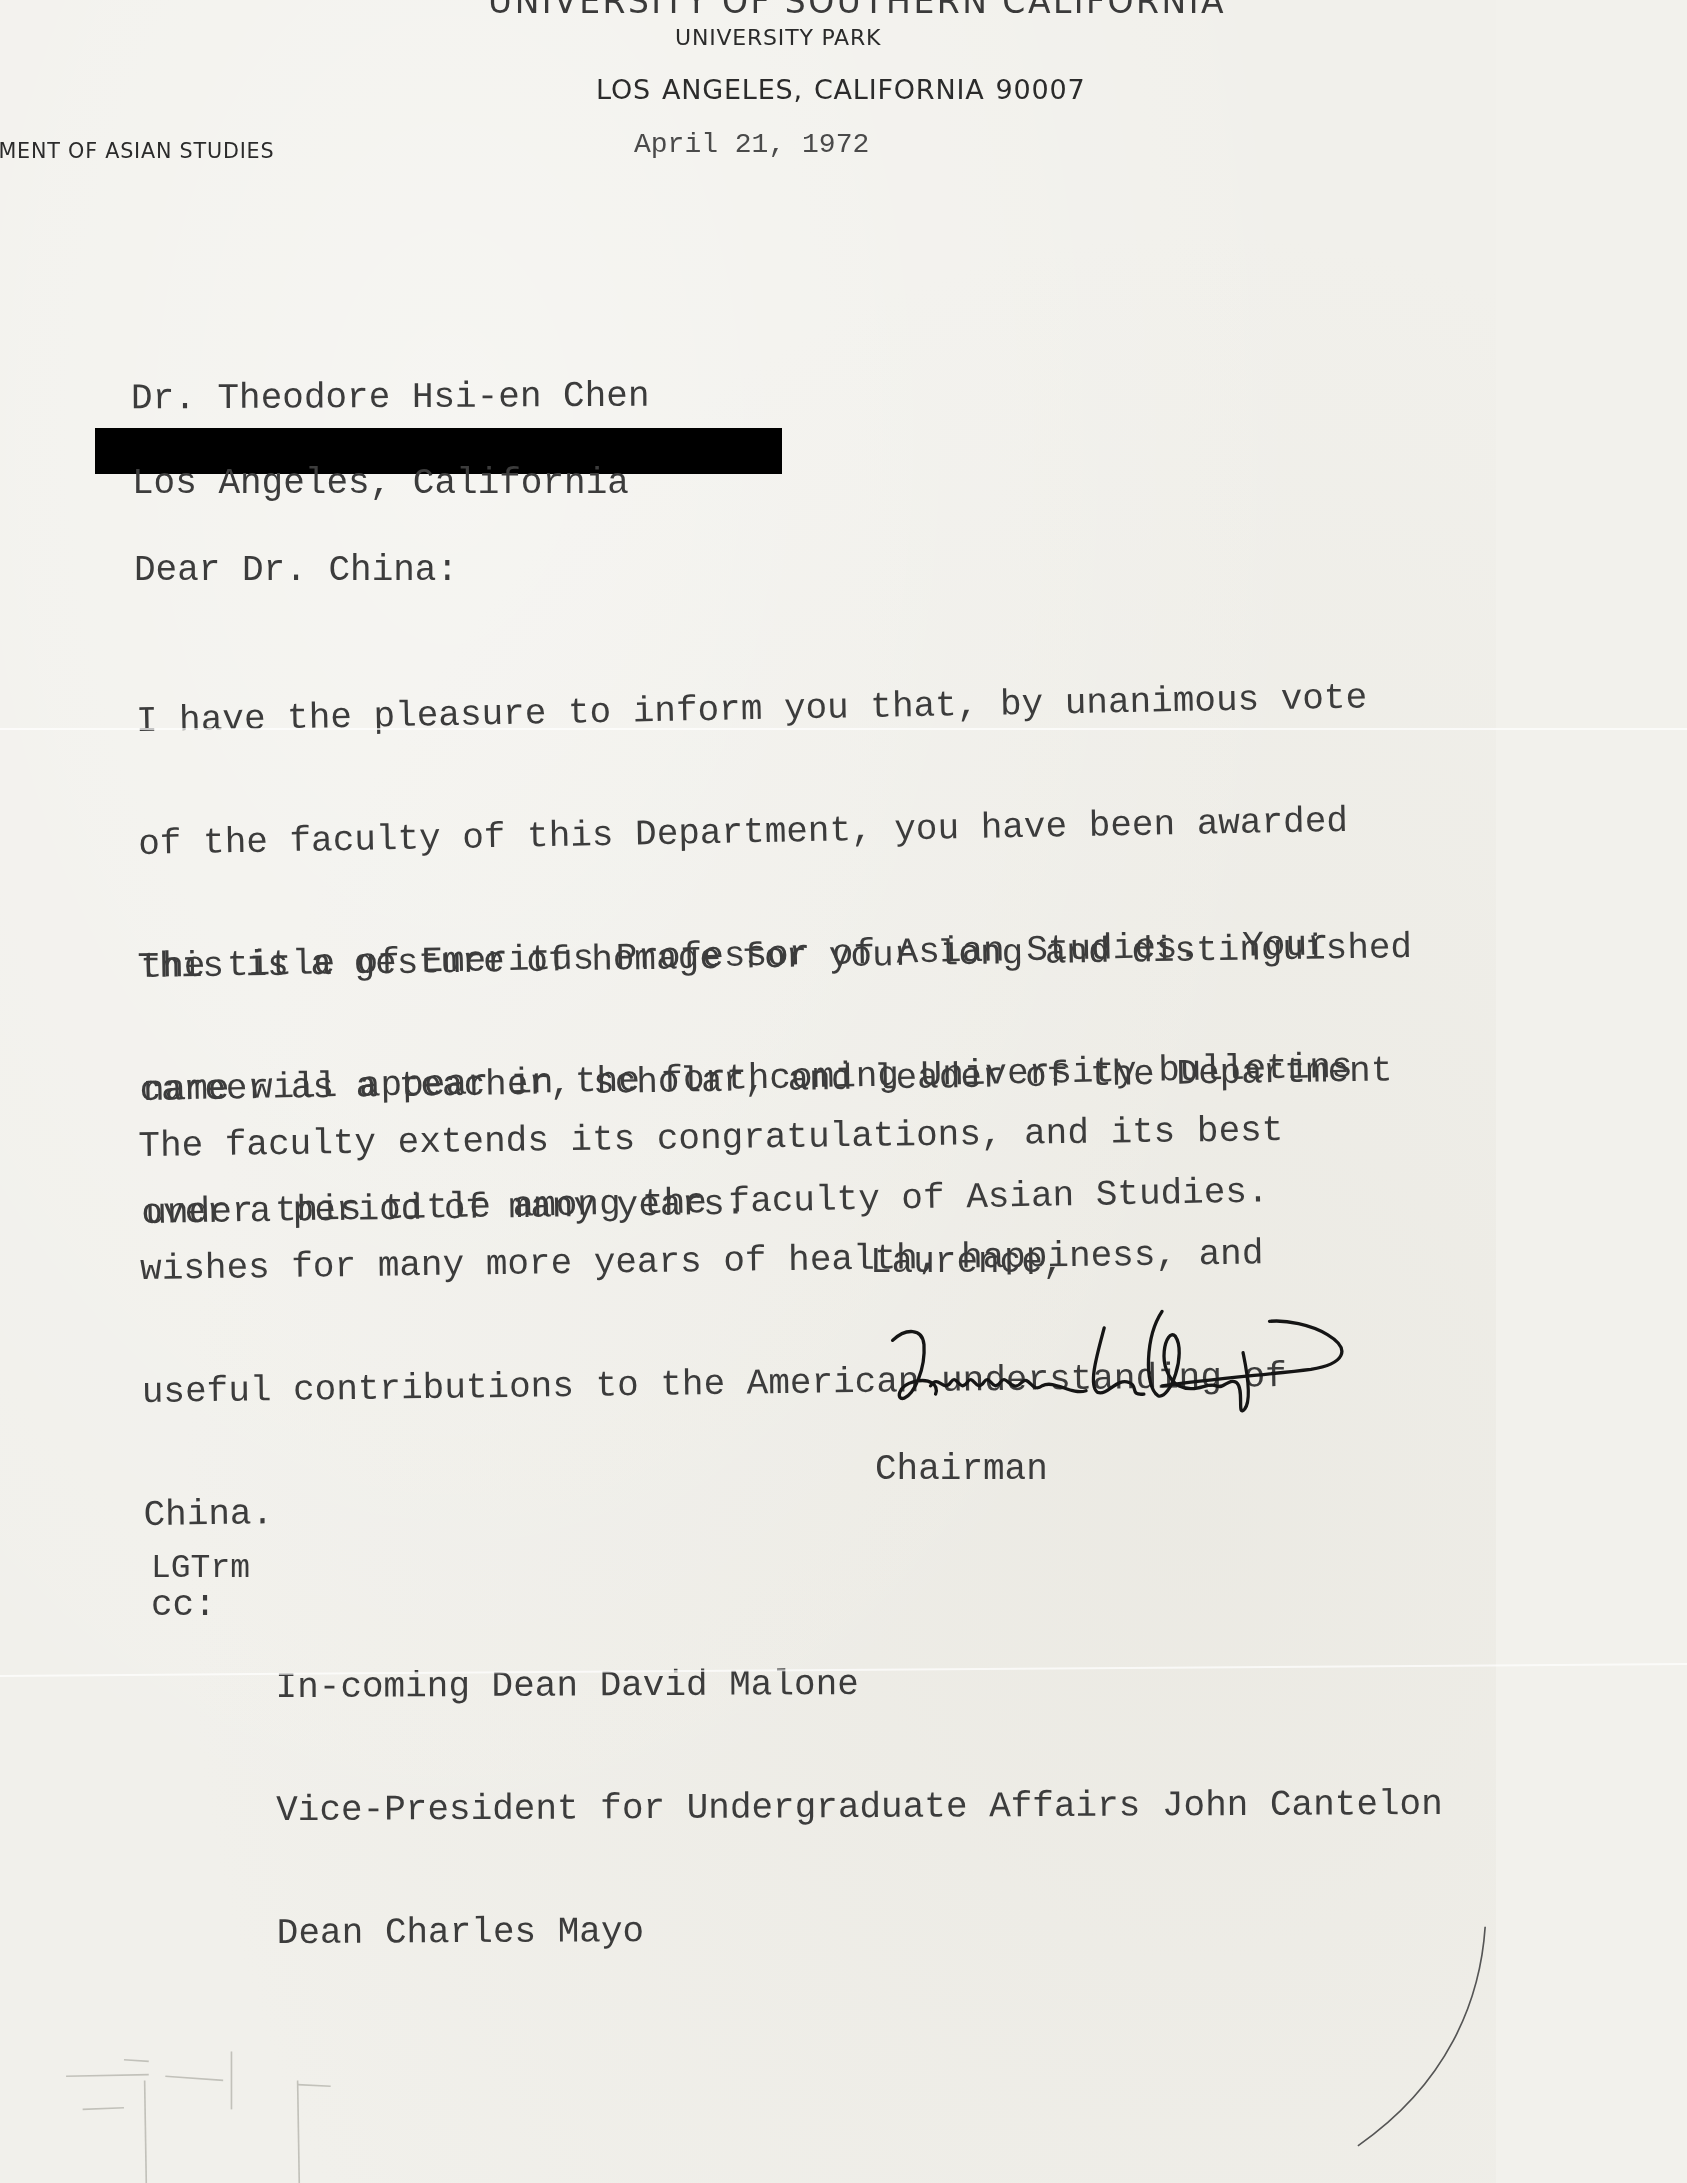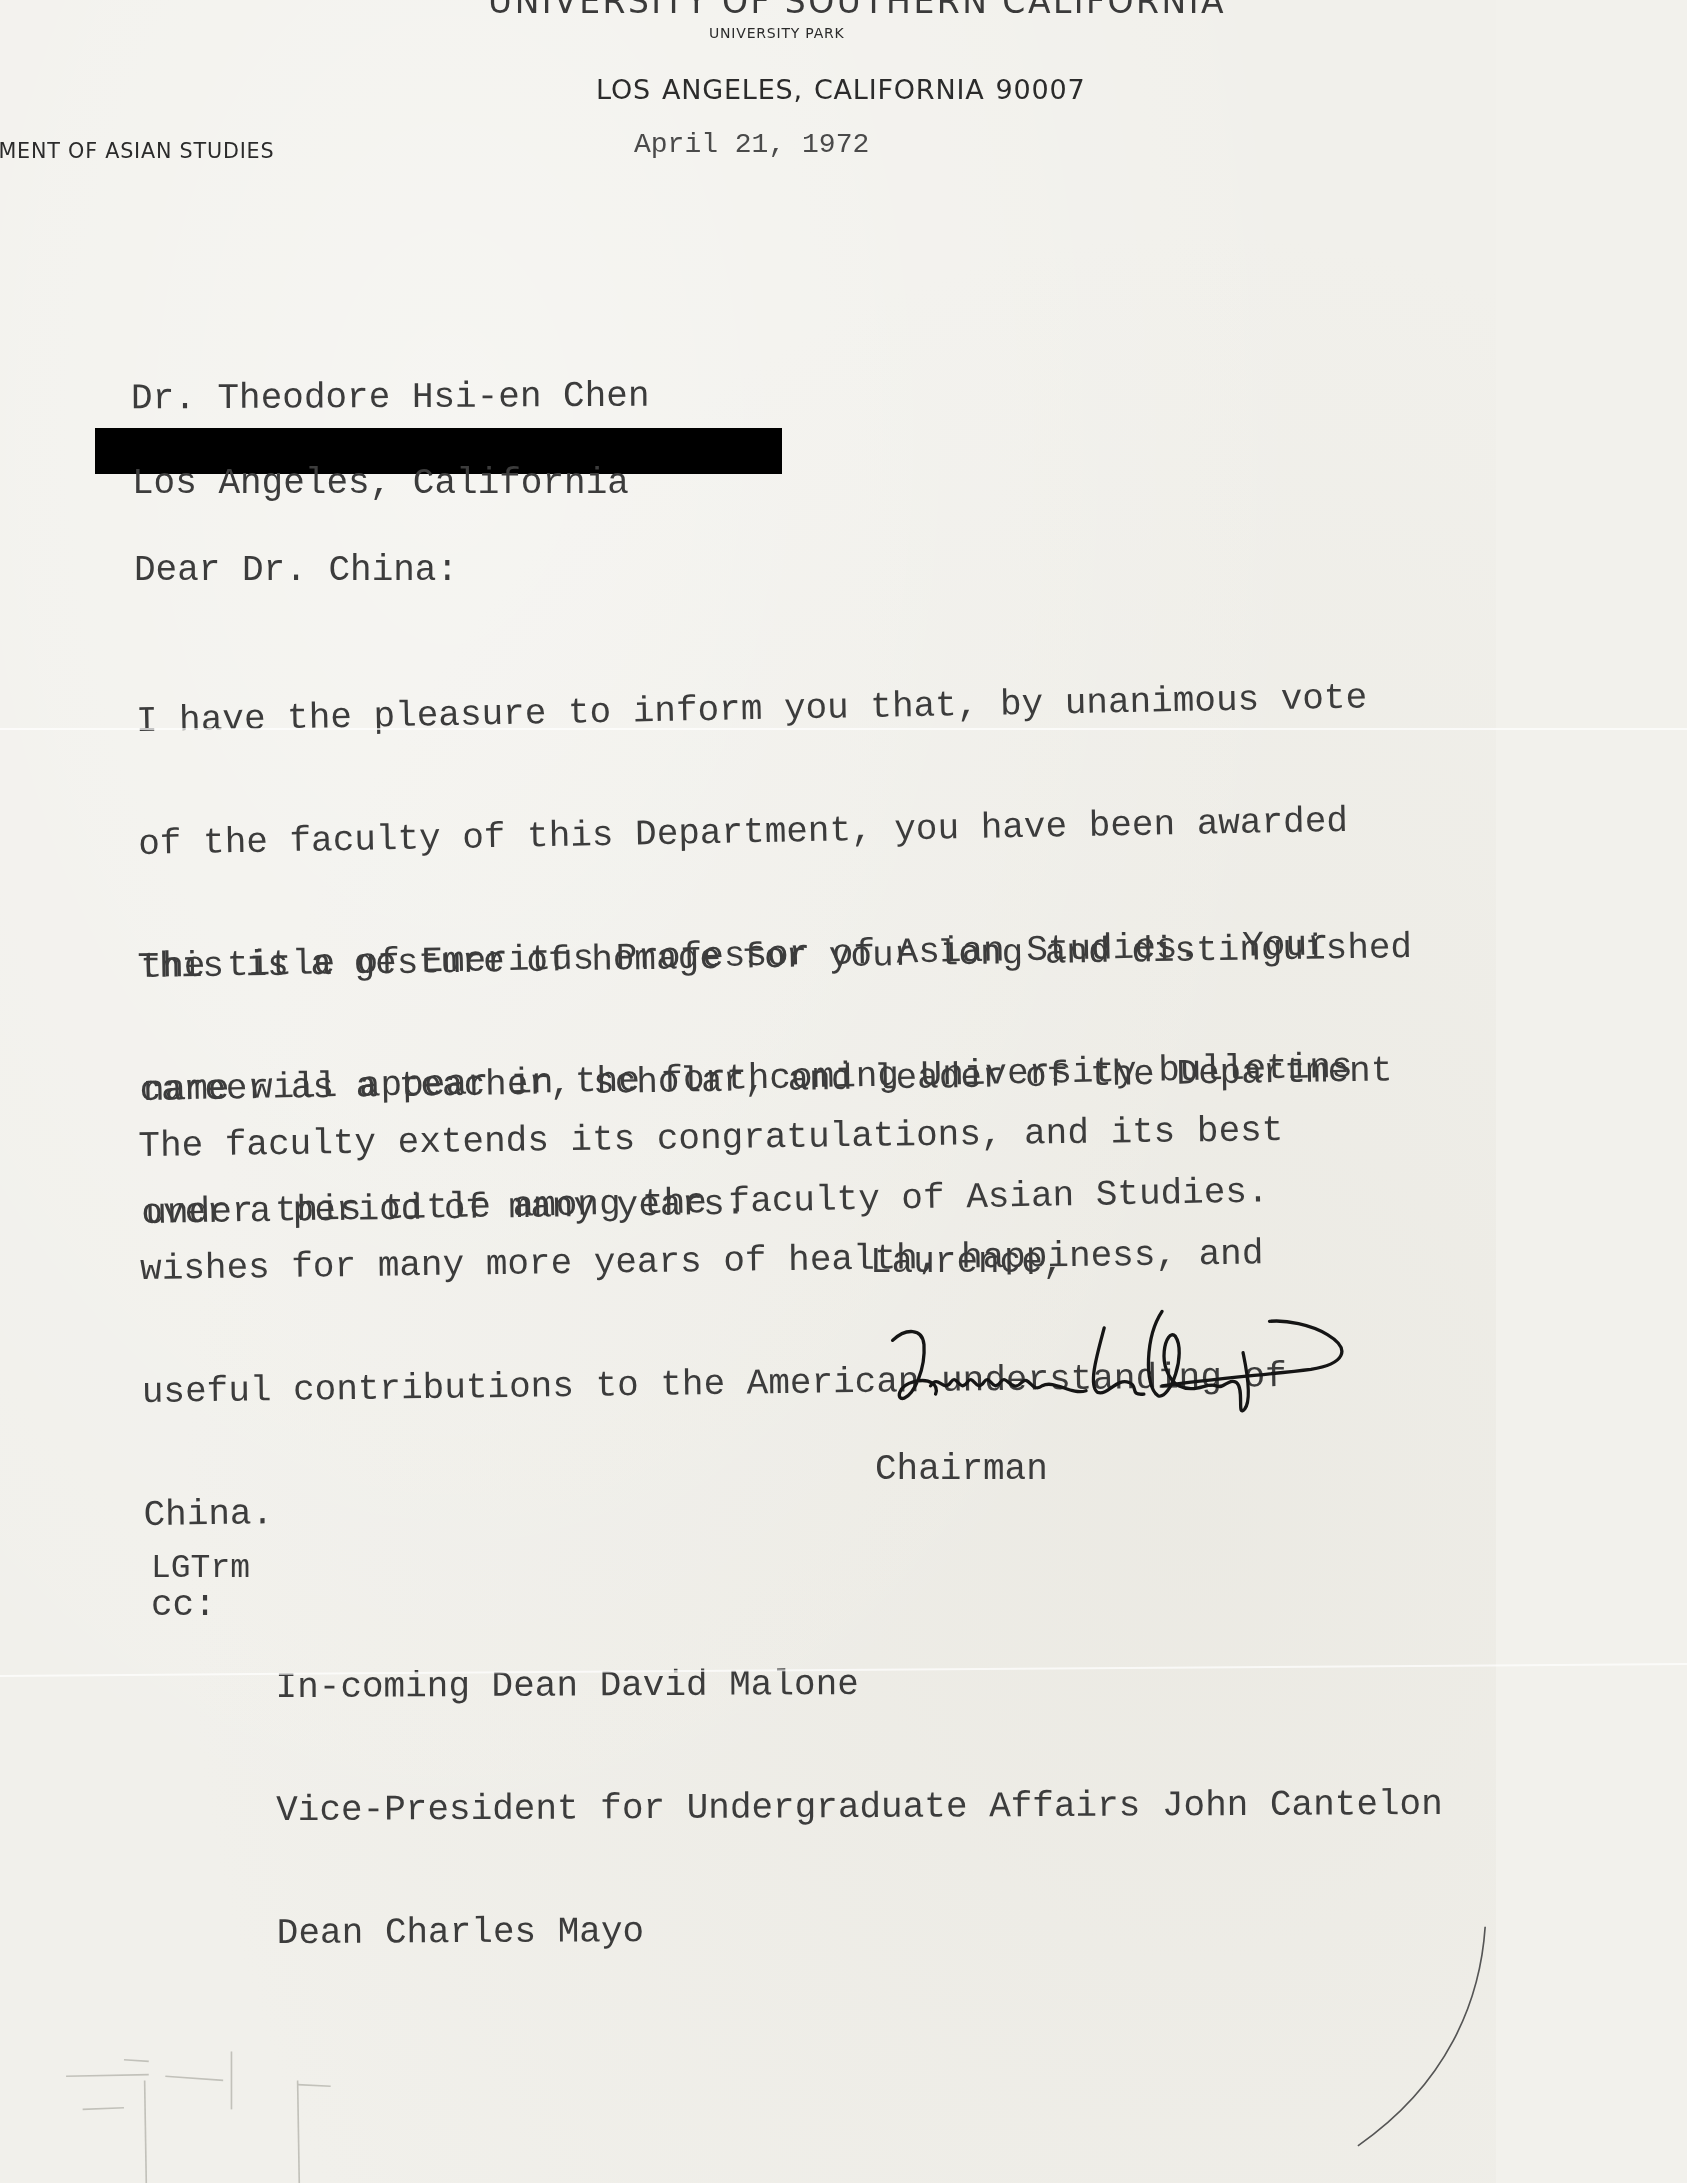--- a/index.html
+++ b/index.html
@@ -12,21 +12,21 @@
     background:
       radial-gradient(ellipse at 30% 20%, rgba(255,255,255,0.35), rgba(0,0,0,0) 60%),
       radial-gradient(ellipse at 80% 70%, rgba(230,228,220,0.5), rgba(0,0,0,0) 60%),
       #f1f0eb;
   }
   .lh {
     position: absolute; font-family: "DejaVu Sans", sans-serif; color: #2b2b2b;
     letter-spacing: 0.8px; white-space: nowrap;
   }
   .lh-top { left: 488px; top: -18px; font-size: 33px; letter-spacing: 2.5px; color: #3a3a3a; }
-  .lh-park { left: 709px; top: 25px; font-size: 14px; }
+  .lh-park { left: 675px; top: 25px; font-size: 22px; }
   .lh-city { left: 596px; top: 74px; font-size: 27px; word-spacing: 1.7px; }
   .lh-dept { left: -15px; top: 139px; font-size: 20.7px; }
   .tw {
     position: absolute; font-family: "Liberation Mono", "DejaVu Sans Mono", monospace;
     color: #3c3c3c; white-space: pre; font-size: 36px; line-height: 41px;
   }
   .date { left: 634px; top: 124px; font-size: 28px; color: #4a4a4a; }
   .recip { left: 131px; top: 377px; transform: rotate(-0.3deg); }
   .redact { position: absolute; left: 95px; top: 428px; width: 687px; height: 46px; background: #000; }
   .city { left: 132px; top: 463px; }

